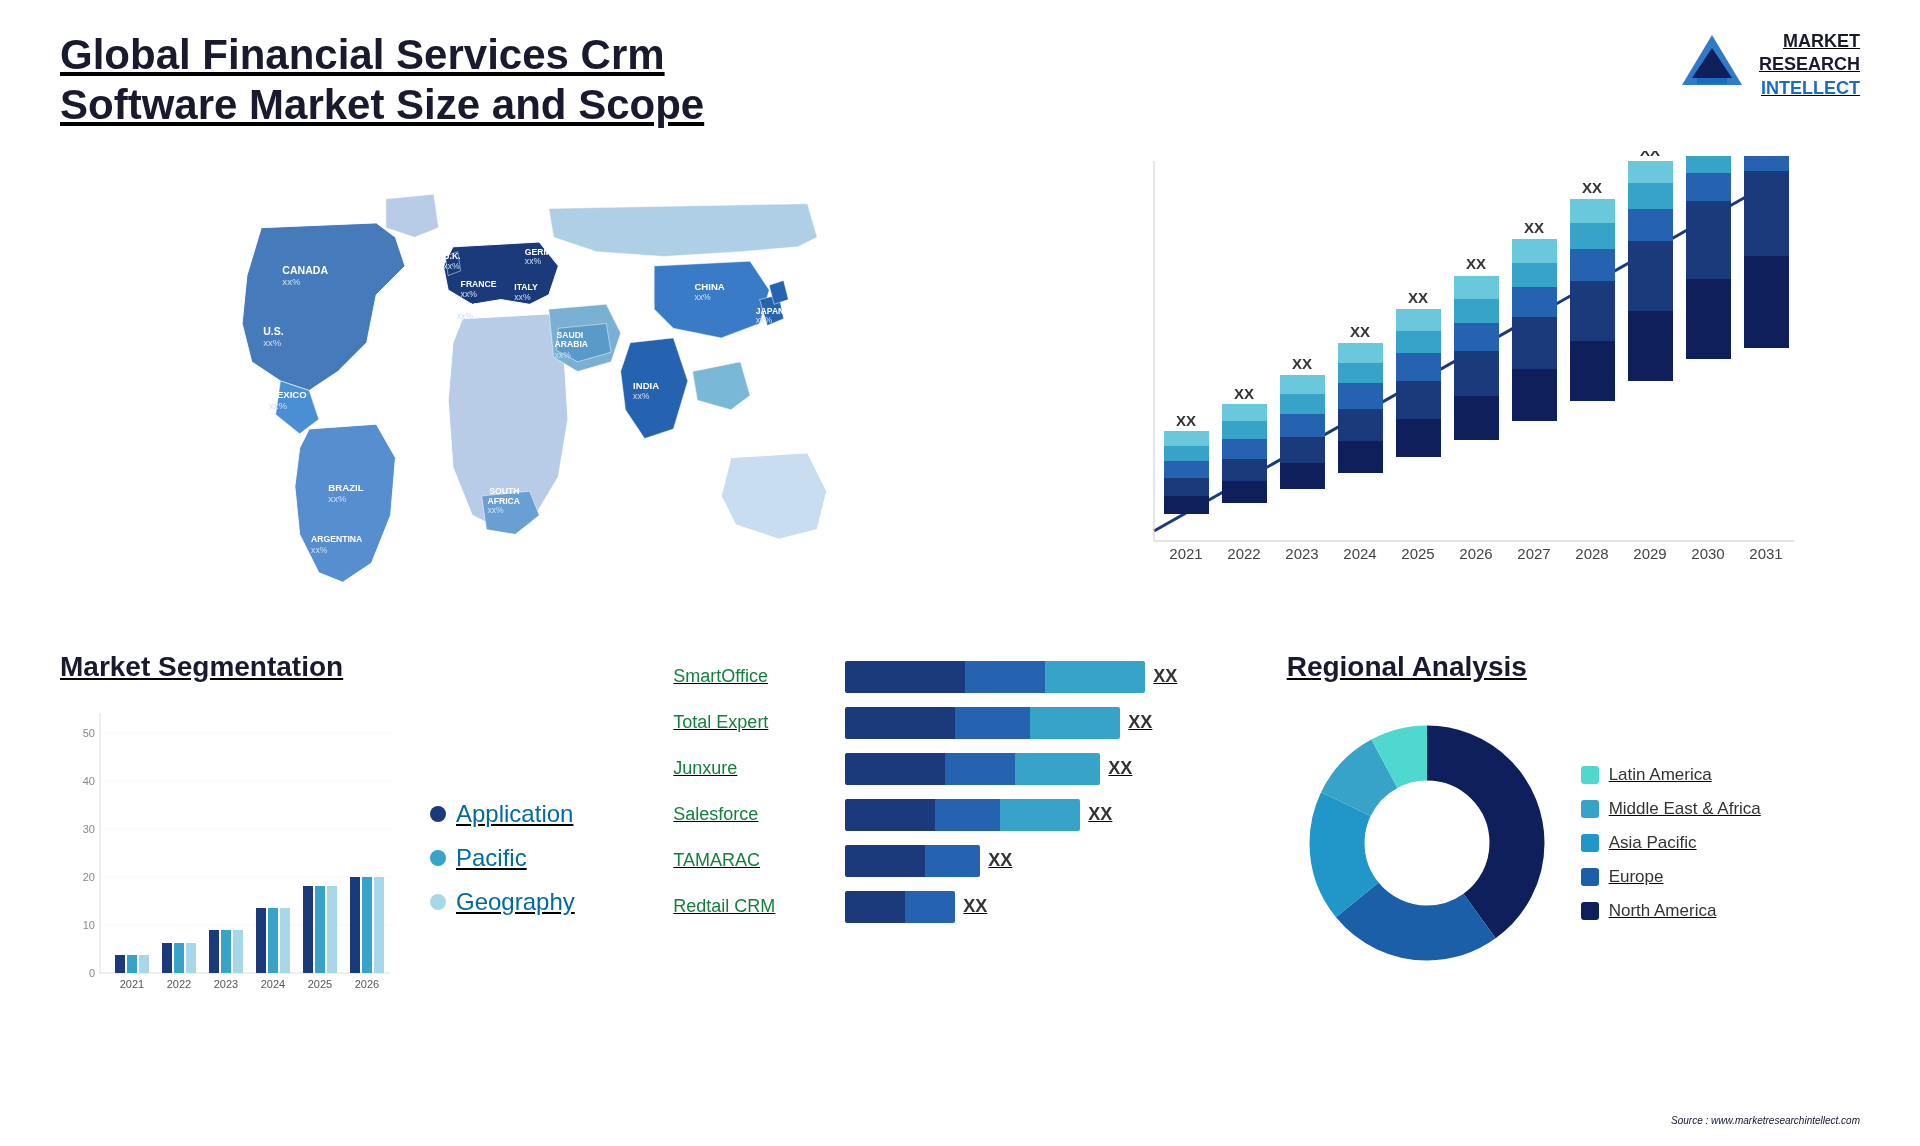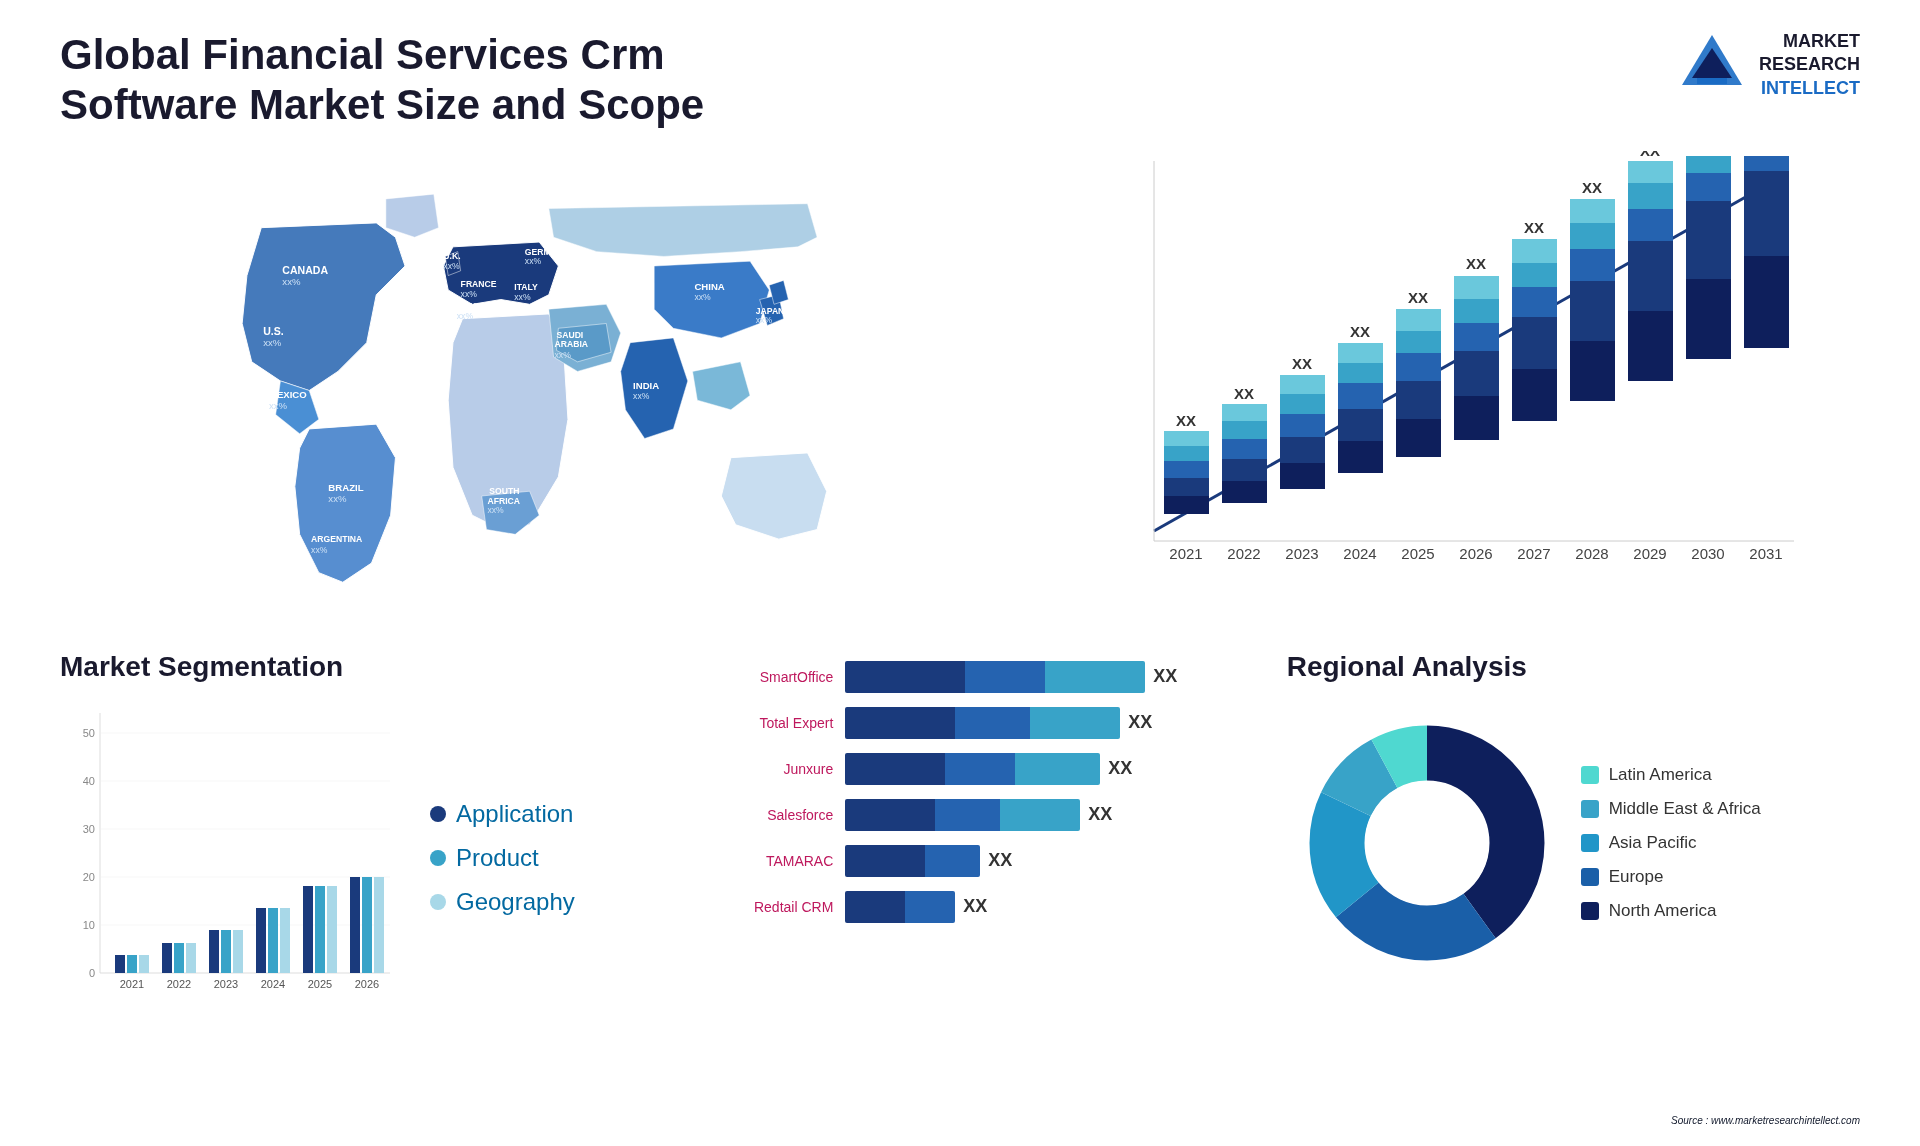--- a/index.html
+++ b/index.html
@@ -10,20 +10,21 @@
       min-height: 1146px;
       overflow: hidden;
     }
 
     .page-container {
       width: 1920px;
       min-height: 1146px;
       background: #fff;
       padding: 30px 60px;
       position: relative;
+      text-decoration: underline;
     }
 
     
     .header {
       display: flex;
       justify-content: space-between;
       align-items: flex-start;
       margin-bottom: 20px;
     }
 
@@ -142,23 +143,22 @@
     }
 
     .player-row {
       display: flex;
       align-items: center;
       gap: 12px;
     }
 
     .player-name {
       width: 160px;
-      font-size: 14px;
-      color: #be185d;
-      text-align: right;
+      font-size: 18px;
+      color: #15803d;
       flex-shrink: 0;
     }
 
     .player-bar-wrap {
       display: flex;
       align-items: center;
       gap: 8px;
       flex: 1;
     }
 
@@ -495,21 +495,21 @@
           <text x="307" y="285" text-anchor="middle" font-size="11" fill="#555">2026</text>
         </svg>
 
         <div class="seg-legend">
           <div class="legend-item">
             <div class="legend-dot" style="background:#1a3a7c;"></div>
             <span>Application</span>
           </div>
           <div class="legend-item">
             <div class="legend-dot" style="background:#38a3c8;"></div>
-            <span>Product</span>
+            <span>Pacific</span>
           </div>
           <div class="legend-item">
             <div class="legend-dot" style="background:#a8d8e8;"></div>
             <span>Geography</span>
           </div>
         </div>
       </div>
     </div>
 
     <div class="key-players-section">

